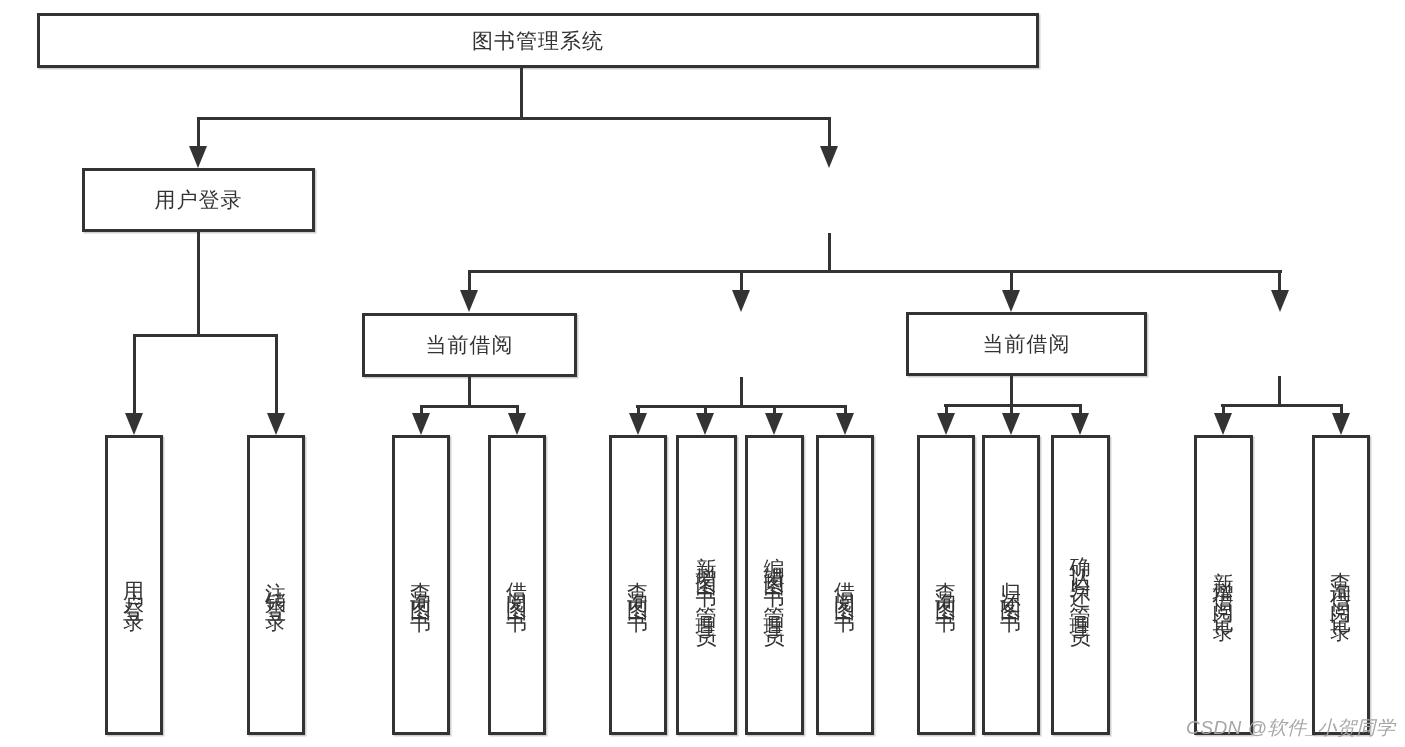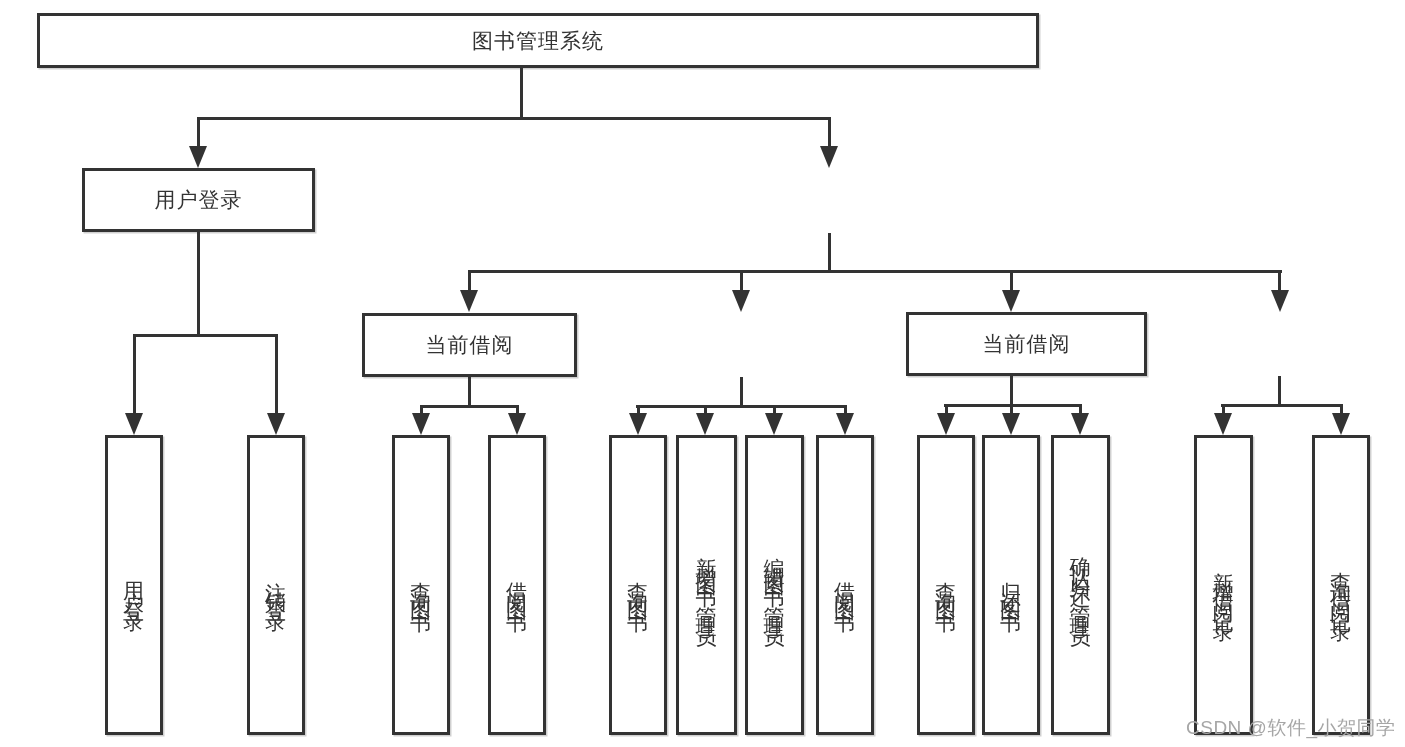--- a/index.html
+++ b/index.html
@@ -22,21 +22,21 @@
   .hline,.vline{position:absolute;background:var(--line,#333);}
   .hline{height:3px;}
   .vline{width:3px;}
   .arrow{
     position:absolute;width:0;height:0;
     border-left:9px solid transparent;border-right:9px solid transparent;
     border-top:22px solid var(--line,#333);
   }
   .watermark{
     position:absolute;left:1186px;top:715px;font-size:19px;
-    color:var(--wm,#a6a6a6);letter-spacing:0.5px;white-space:nowrap;
+    color:var(--wm,#a6a6a6);letter-spacing:0.5px;white-space:nowrap;font-style:italic;
   }
 </style>
 </head>
 <body>
 
 <div class="canvas">
 
   <div class="box" style="left:37px;top:13px;width:1002px;height:55px;">
     <span class="lbl">图书管理系统</span>
   </div>

